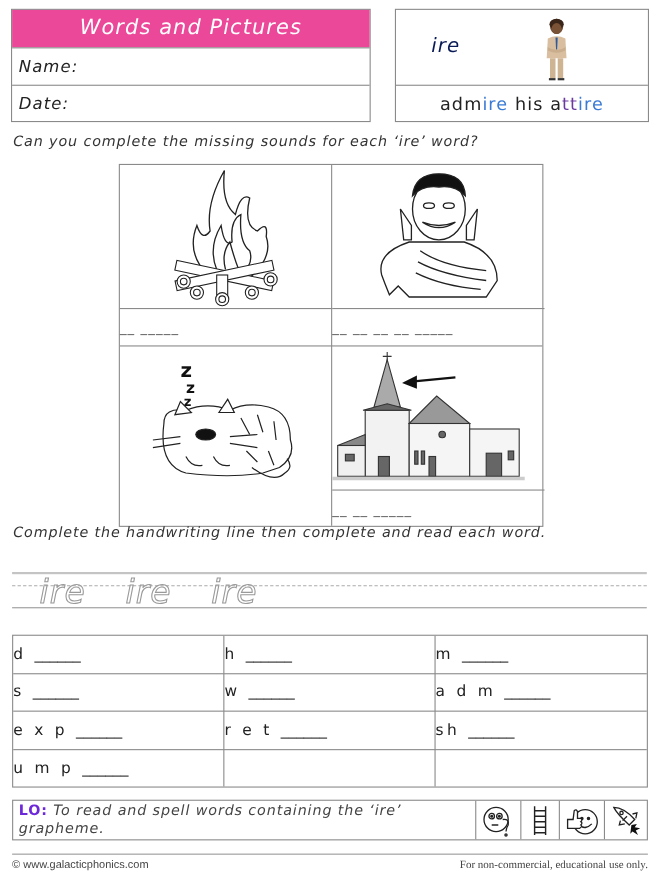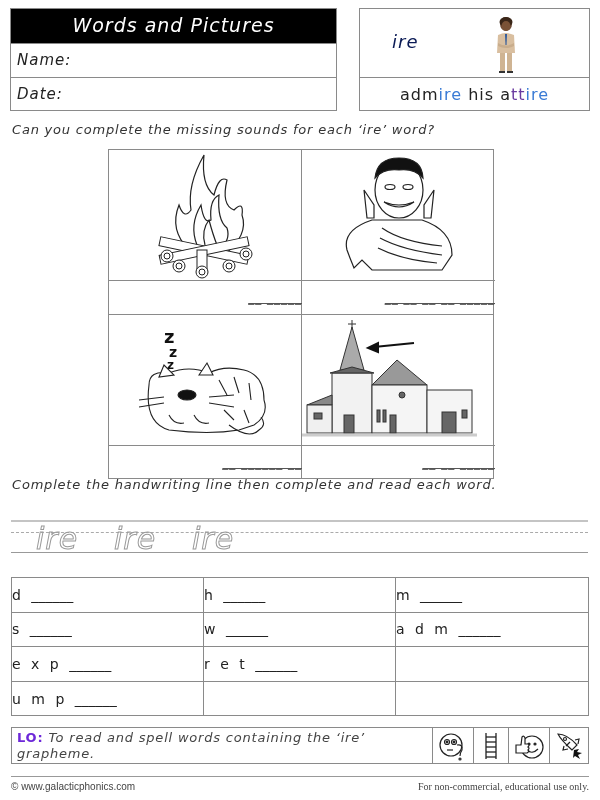--- a/index.html
+++ b/index.html
@@ -3,21 +3,21 @@
   <meta charset="utf-8">
   <style>
     * { box-sizing: border-box; margin: 0; padding: 0; }
     html, body { width: 600px; height: 800px; background: #ffffff; overflow: hidden; }
     body { position: relative; font-family: "DejaVu Sans", sans-serif; color: #222; }
 
     .abs { position: absolute; }
 
     
     #title-box { left: 10px; top: 8px; width: 327px; height: 103px; border: 1px solid #8a8a8a; }
-    #title-bar { position: absolute; left: 0; top: 0; width: 100%; height: 34px; background: #000000; color: #fff; font-size: 19px; font-style: italic; letter-spacing: 1px; text-align: center; line-height: 33px; }
+    #title-bar { position: absolute; left: 0; top: 0; width: 100%; height: 34px; background: #ec4899; color: #fff; font-size: 19px; font-style: italic; letter-spacing: 1px; text-align: center; line-height: 33px; }
     .form-row { position: absolute; left: 0; width: 100%; height: 34px; border-top: 1px solid #8a8a8a; font-size: 15px; font-style: italic; padding-left: 6px; line-height: 32px; letter-spacing: 1px; color: #222; }
     #name-row { top: 34px; }
     #date-row { top: 68px; }
 
     
     #focus-box { left: 359px; top: 8px; width: 231px; height: 103px; border: 1px solid #8a8a8a; }
     #focus-grapheme { position: absolute; left: 32px; top: 22px; font-size: 18px; font-style: italic; color: #0a1a55; letter-spacing: 1px; }
     #focus-figure { position: absolute; left: 130px; top: 6px; width: 32px; height: 60px; }
     #focus-phrase-row { position: absolute; left: 0; top: 68px; width: 100%; height: 34px; border-top: 1px solid #8a8a8a; text-align: center; font-size: 16px; line-height: 33px; letter-spacing: 1px; color: #222; }
     .c-ire { color: #3a7bd5; }
@@ -25,21 +25,21 @@
 
     
     #instr1 { left: 12px; top: 122px; font-size: 13px; font-style: italic; letter-spacing: 0.8px; color: #333; }
 
     
     #pic-grid { left: 108px; top: 149px; width: 386px; height: 330px; border: 1px solid #8a8a8a; }
     .pic-cell { position: absolute; width: 193px; height: 130px; }
     .lbl-cell { position: absolute; width: 193px; height: 35px; border-top: 1px solid #8a8a8a; }
     .vdiv { position: absolute; left: 192px; top: 0; width: 1px; height: 100%; background: #8a8a8a; }
     .hdiv { position: absolute; left: 0; width: 100%; height: 1px; background: #8a8a8a; }
-    .blank-line { position: absolute; bottom: 10px; left: 0; width: 100%; text-align: right; font-size: 12px; color: #555; letter-spacing: 1px; text-decoration: underline; }
+    .blank-line { position: absolute; bottom: 10px; left: 0; width: 100%; text-align: left; font-size: 12px; color: #555; letter-spacing: 1px; }
 
     
     #instr2 { left: 12px; top: 477px; font-size: 13px; font-style: italic; letter-spacing: 0.8px; color: #333; }
 
     
     #hw-top { left: 11px; top: 520px; width: 577px; height: 2px; background: #c4c4c4; }
     #hw-mid { left: 11px; top: 532px; width: 577px; height: 0; border-top: 1px dashed #aaa; }
     #hw-bot { left: 11px; top: 552px; width: 577px; height: 1px; background: #999; }
     .trace { position: absolute; top: 524px; font-size: 30px; font-style: italic; color: transparent; -webkit-text-stroke: 1px #9a9a9a; letter-spacing: 1px; line-height: 30px; }
 
@@ -184,23 +184,20 @@
         <rect x="160" y="95" width="5" height="8" fill="#666"></rect>
         <circle cx="100" cy="80" r="3" fill="#666"></circle>
         <line x1="0" y1="120" x2="175" y2="120" stroke="#ccc" stroke-width="3"></line>
       </g>
       <g stroke="#111" stroke-width="2" fill="#111">
         <line x1="72" y1="32" x2="112" y2="28"></line>
         <path d="M66 33 L76 28 L76 37 Z"></path>
       </g>
     </svg>
   </div>
-  <div class="lbl-cell" style="left:0;top:295px;">
-    <div class="blank-line">__  ______  __</div>
-  </div>
   <div class="lbl-cell" style="left:193px;top:295px;">
     <div class="blank-line">__  __  _____</div>
   </div>
 </div>
 
 <div id="instr2" class="abs">Complete the handwriting line then complete and read each word.</div>
 
 <div id="hw-top" class="abs"></div>
 <div id="hw-mid" class="abs"></div>
 <div id="hw-bot" class="abs"></div>
@@ -219,20 +216,21 @@
   <div class="wt-cell" style="left:0;top:0;width:191px;"><span>d</span> <span class="ul">______</span></div>
   <div class="wt-cell" style="left:384px;top:0;width:192px;"><span>m</span> <span class="ul">______</span></div>
   <div class="wt-cell" style="left:192px;top:0;width:191px;"><span>h</span> <span class="ul">______</span></div>
 
   <div class="wt-cell" style="left:0;top:34px;width:191px;"><span>s</span> <span class="ul">______</span></div>
   <div class="wt-cell" style="left:192px;top:34px;width:191px;"><span>w</span> <span class="ul">______</span></div>
   <div class="wt-cell" style="left:384px;top:34px;width:192px;"><span>a d m</span> <span class="ul">______</span></div>
 
   <div class="wt-cell" style="left:0;top:69px;width:191px;"><span>e x p</span> <span class="ul">______</span></div>
   <div class="wt-cell" style="left:192px;top:69px;width:191px;"><span>r e t</span> <span class="ul">______</span></div>
+  <div class="wt-cell" style="left:384px;top:69px;width:192px;"><span>sh</span> <span class="ul">______</span></div>
 
   <div class="wt-cell" style="left:0;top:104px;width:191px;"><span>u m p</span> <span class="ul">______</span></div>
 </div>
 
 <div id="lo-box" class="abs">
   <div id="lo-text">
     <span id="lo-label">LO:</span>
     <span>To read and spell words containing the ‘ire’ grapheme.</span>
   </div>
   <div class="lo-icon" style="left:420px;width:41px;">

